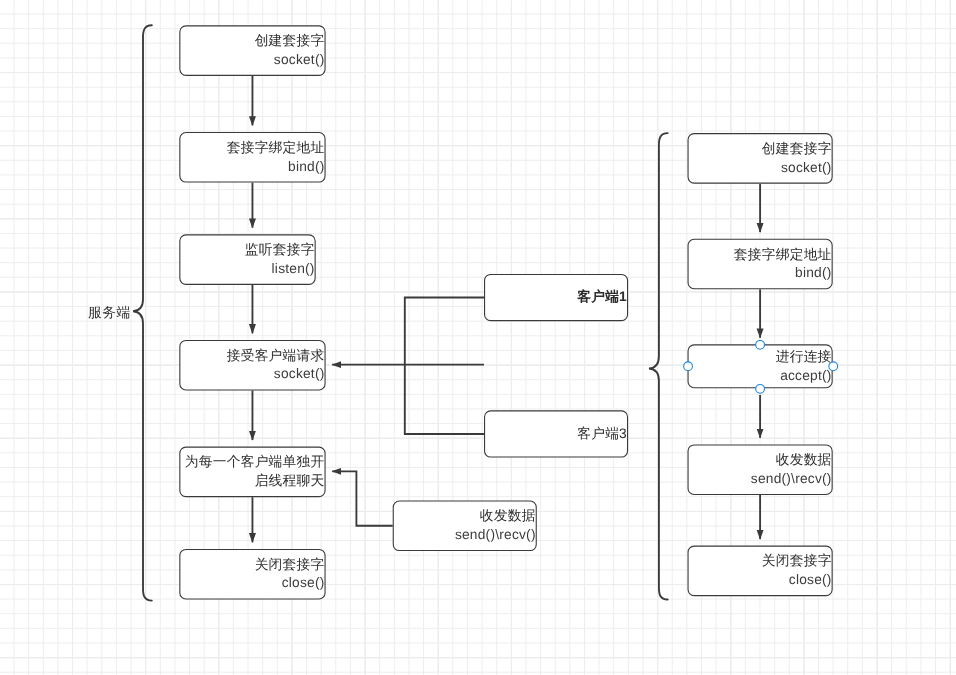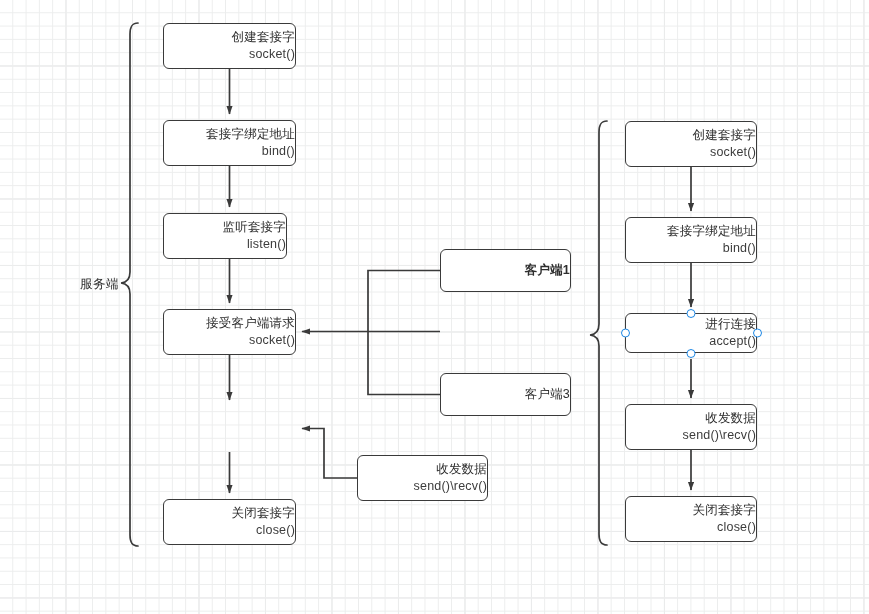--- a/index.html
+++ b/index.html
@@ -148,20 +148,24 @@
   <div class="node" style="left:163px; top:213px; width:124px; height:46px;">
     <div>监听套接字</div>
     <div class="l2">listen()</div>
   </div>
 
   <div class="node" style="left:163px; top:309px; width:133px; height:46px;">
     <div>接受客户端请求</div>
     <div class="l2">socket()</div>
   </div>
 
+  <div class="node" style="left:163px; top:406px; width:133px; height:46px;">
+    <div>为每一个客户端单独开</div>
+    <div>启线程聊天</div>
+  </div>
 
   <div class="node" style="left:163px; top:499px; width:133px; height:46px;">
     <div>关闭套接字</div>
     <div class="l2">close()</div>
   </div>
 
   <div class="node" style="left:440px; top:249px; width:131px; height:43px;font-weight:bold;">
     <div>客户端1</div>
   </div>
 

